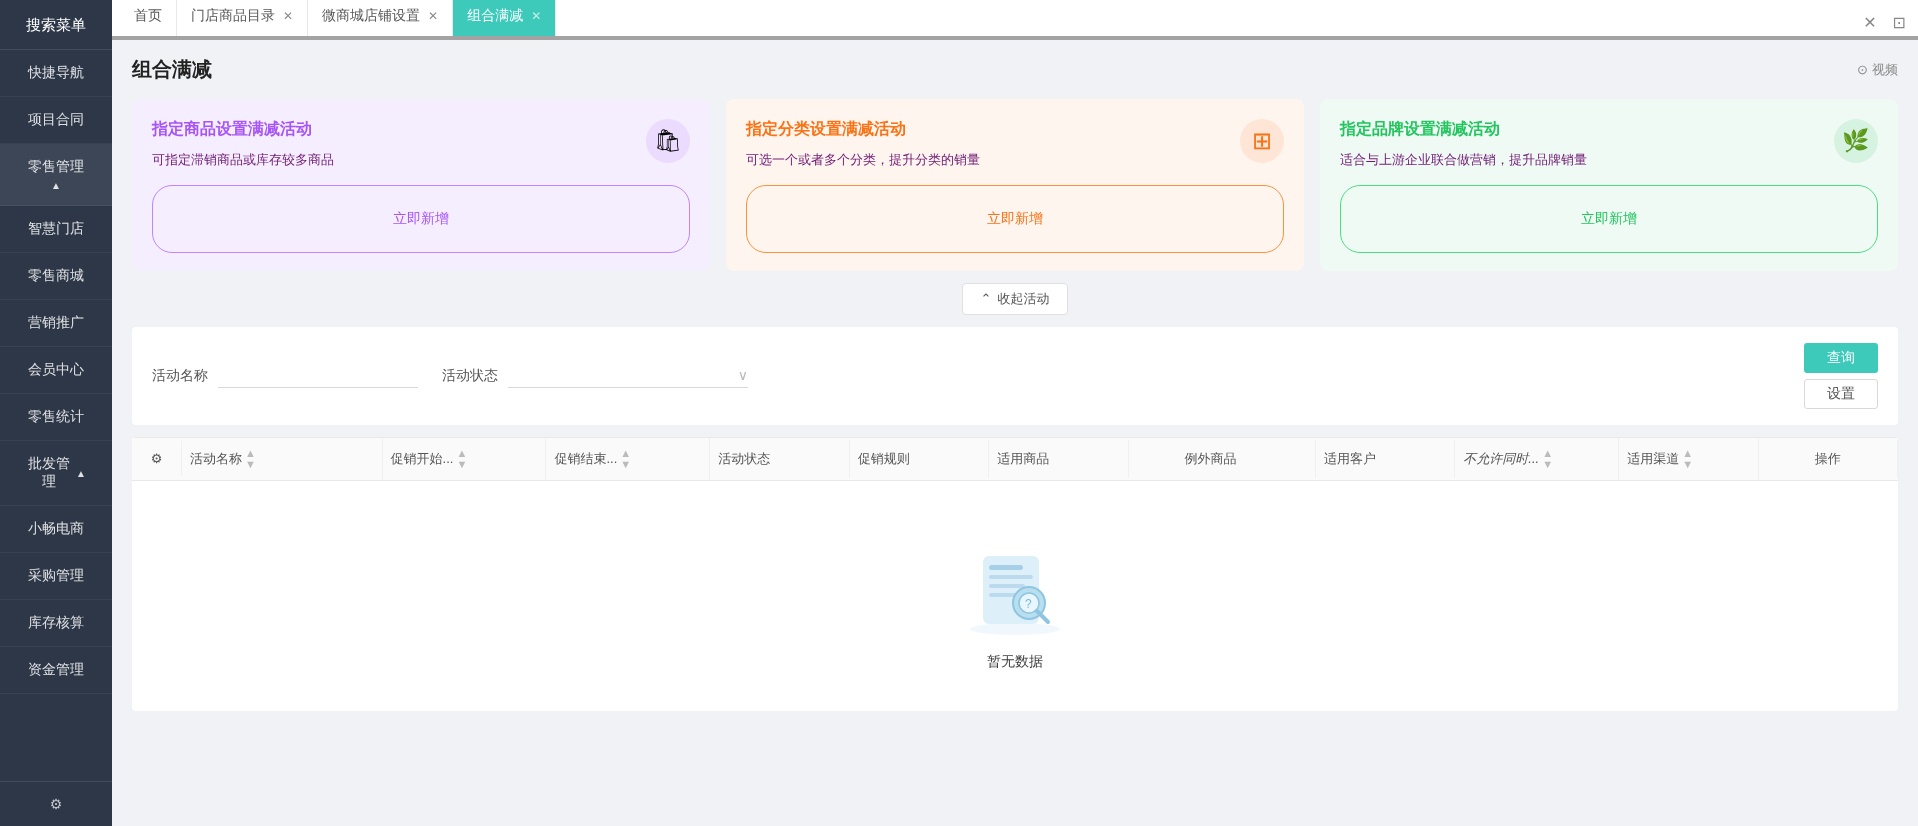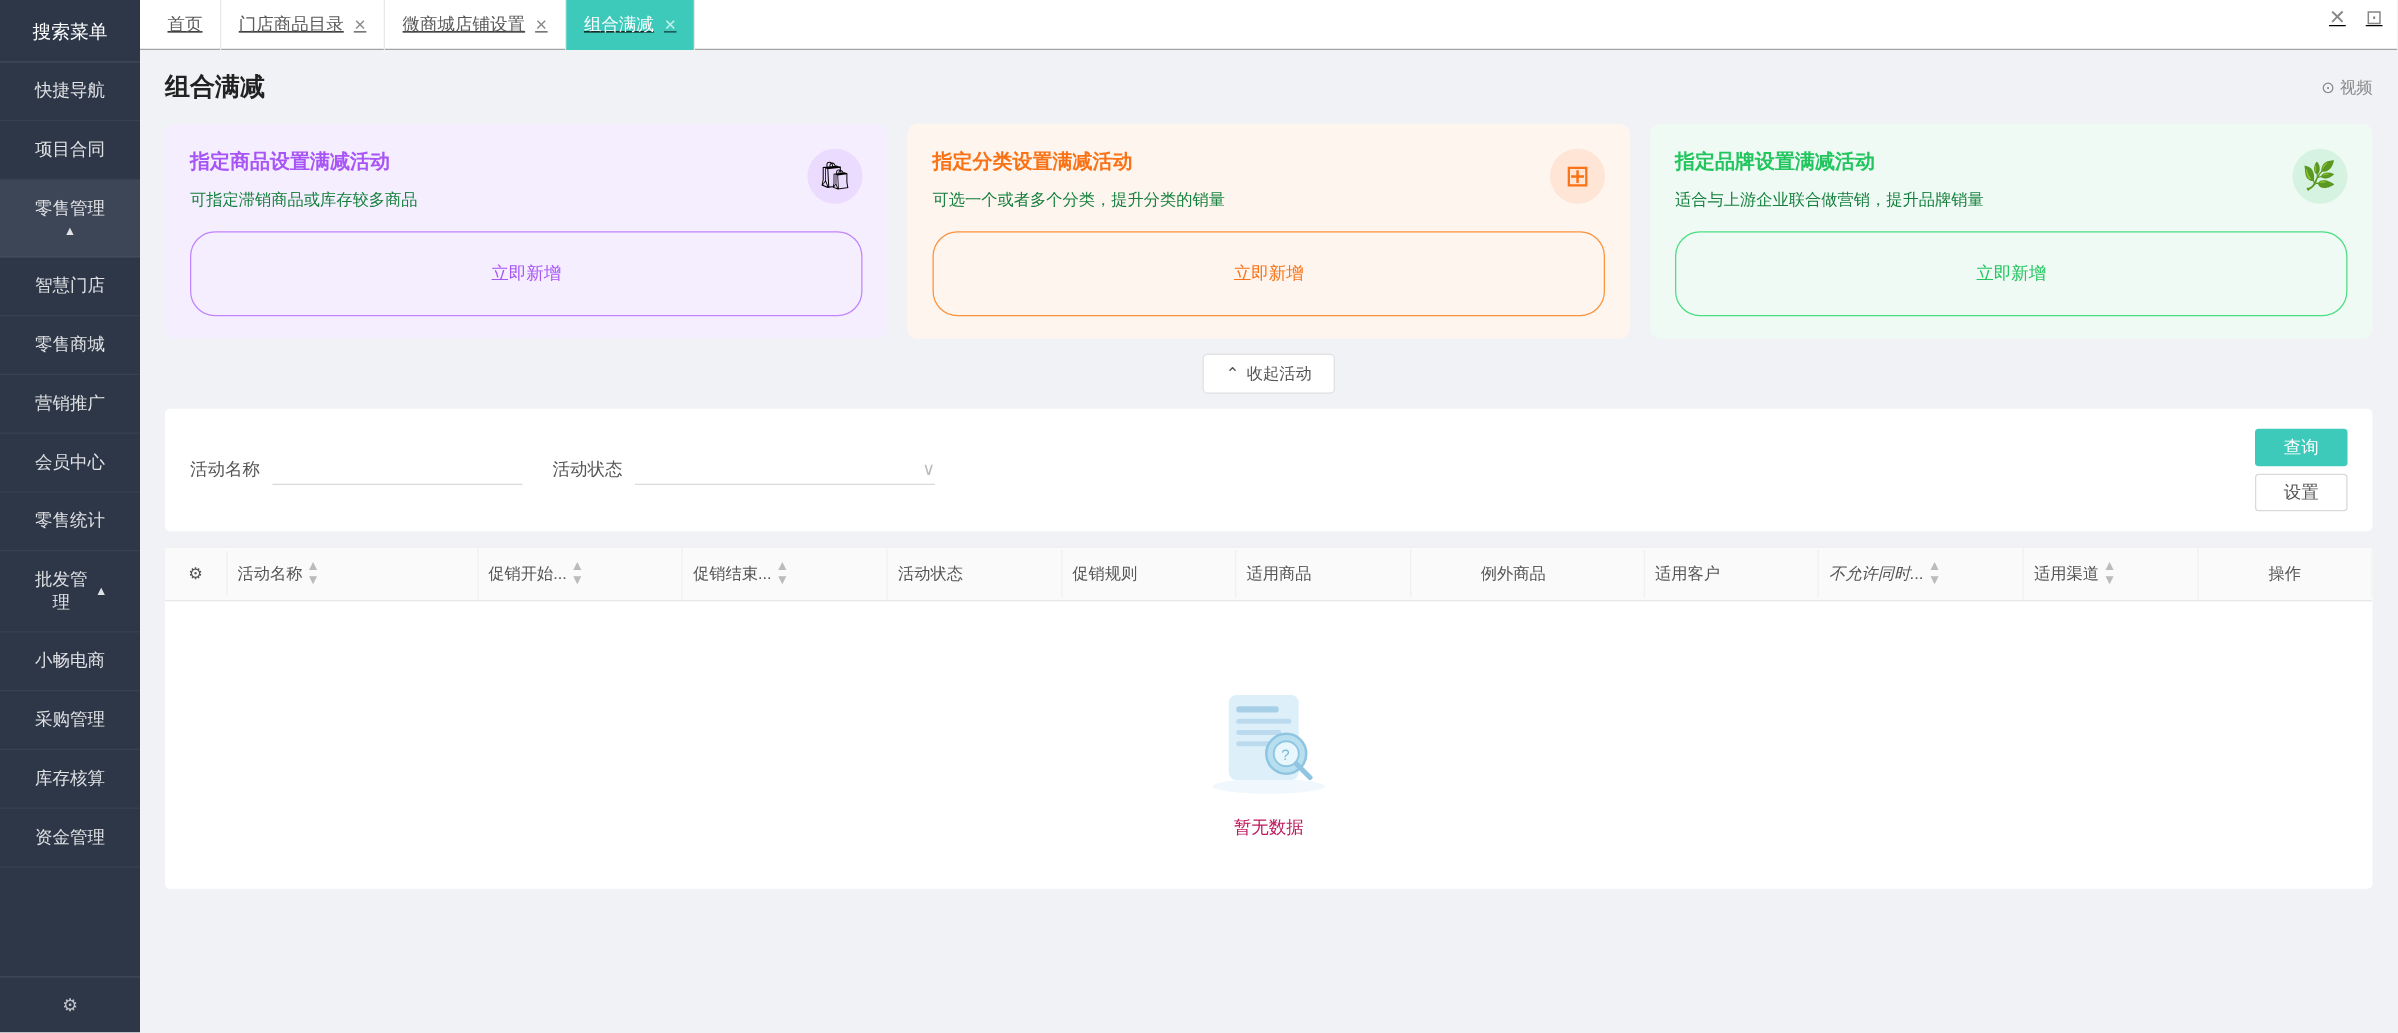--- a/index.html
+++ b/index.html
@@ -54,27 +54,26 @@
       display: flex;
       flex-direction: column;
       height: 100%;
       background: #f0f2f5;
       overflow: hidden;
     }
 
     
     .tab-bar {
       display: flex;
-      align-items: flex-start;
+      align-items: flex-end;
       background: #fff;
-      border-bottom: 1px solid #a3a3a3;
+      border-bottom: 4px solid #a3a3a3;
       padding: 0 8px;
       height: 40px;
       flex-shrink: 0;
-      text-decoration: underline;
     }
     .tab {
       display: flex;
       align-items: center;
       padding: 0 14px;
       height: 40px;
       font-size: 14px;
       color: #595959;
       cursor: pointer;
       border-right: 1px solid #e8e8e8;
@@ -155,21 +154,21 @@
       font-size: 16px;
       font-weight: 600;
       margin-bottom: 10px;
     }
     .card-purple .card-title { color: #a855f7; }
     .card-orange .card-title { color: #f97316; }
     .card-green .card-title { color: #22c55e; }
 
     .card-desc {
       font-size: 13px;
-      color: #15803d;
+      color: #701a75;
       flex: 1;
       line-height: 1.6;
     }
     .card-icon {
       position: absolute;
       right: 20px;
       top: 20px;
       width: 44px;
       height: 44px;
       border-radius: 50%;
@@ -332,21 +331,21 @@
       align-items: center;
       justify-content: center;
       padding: 60px 0 40px;
     }
     .empty-icon {
       width: 120px;
       height: 100px;
       margin-bottom: 12px;
     }
     .empty-text {
-      color: #be185d;
+      color: #404040;
       font-size: 14px;
     }
   </style>
 </head>
 <body>
 
 <div class="sidebar">
   <div class="sidebar-search">搜索菜单</div>
 
   <div class="sidebar-item">

